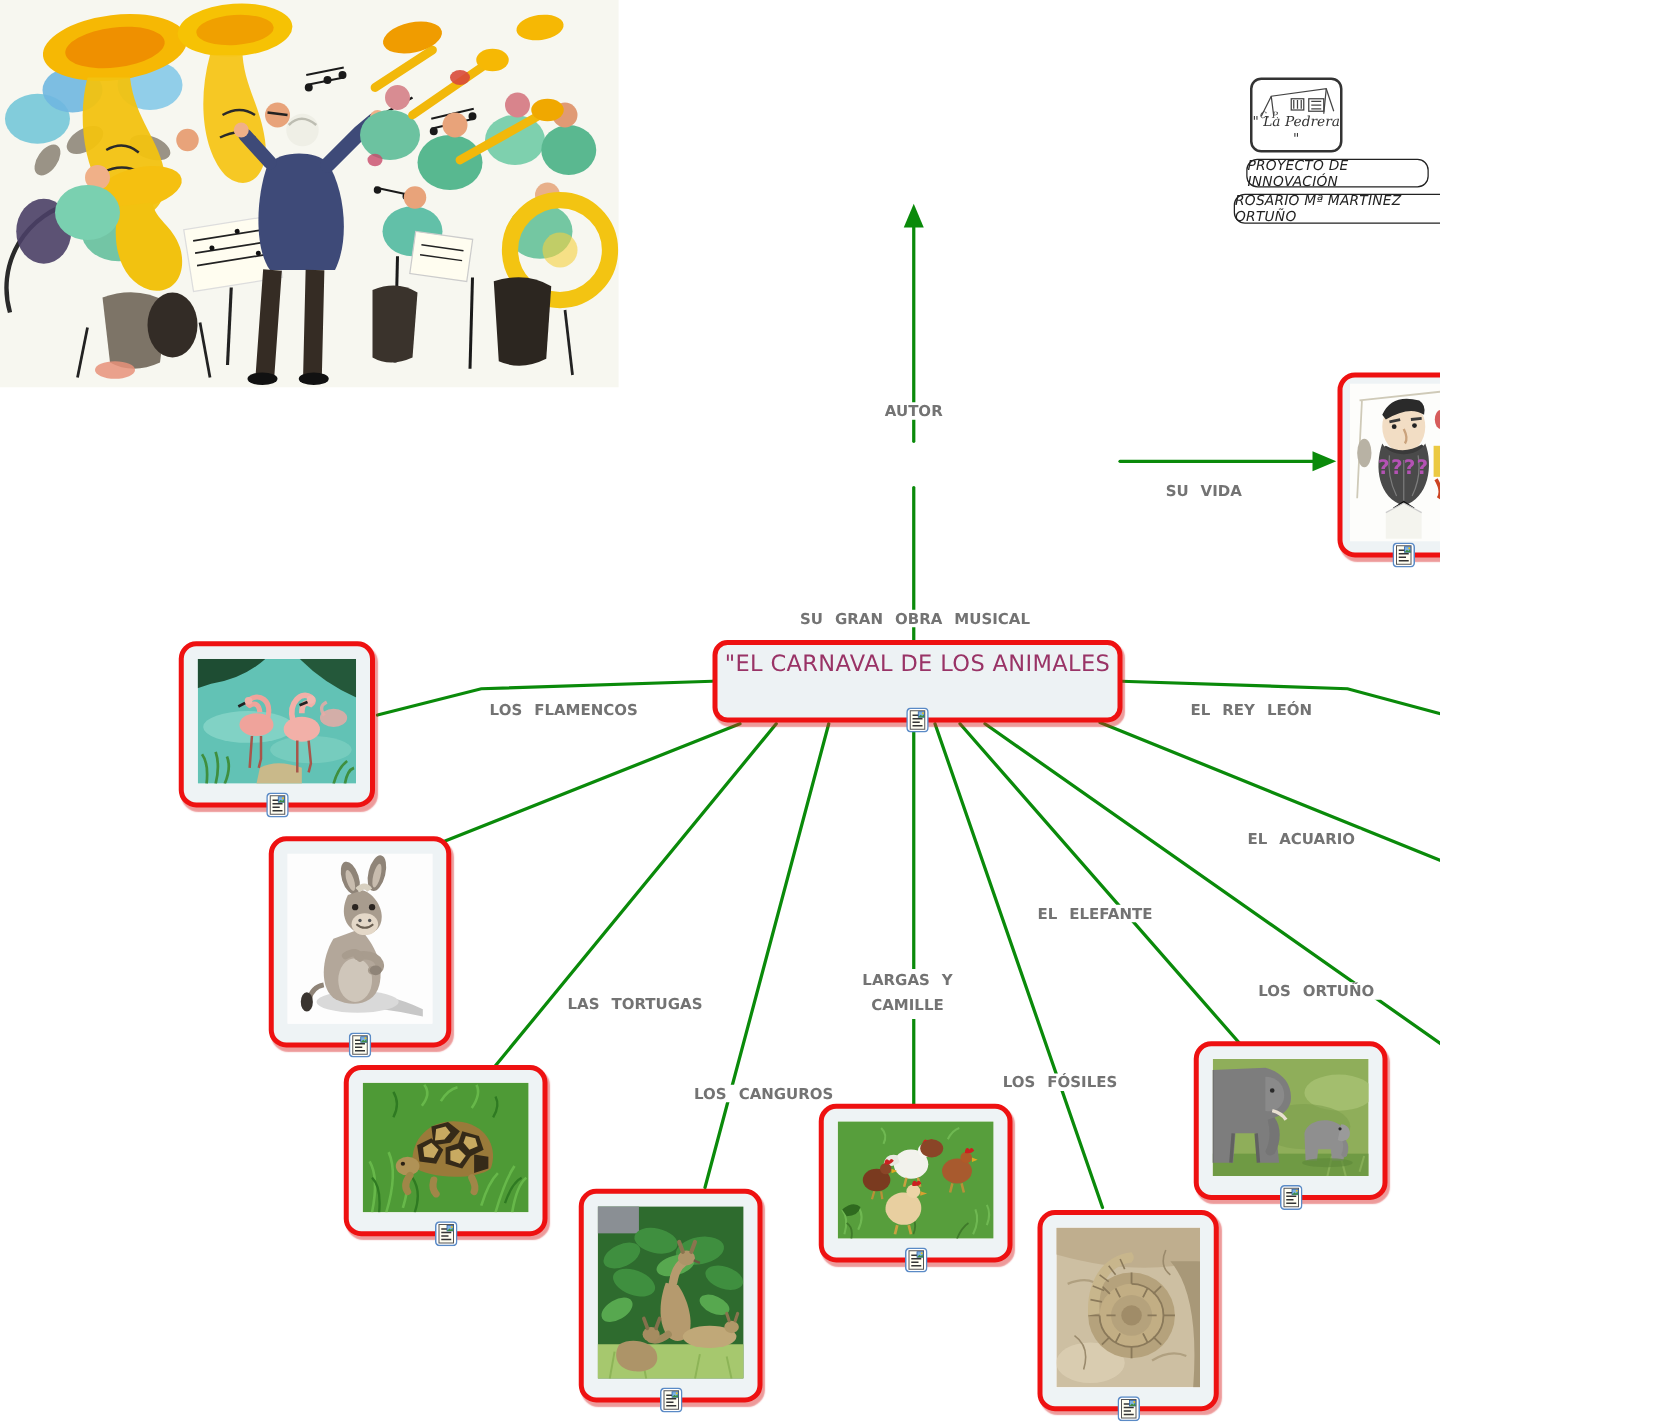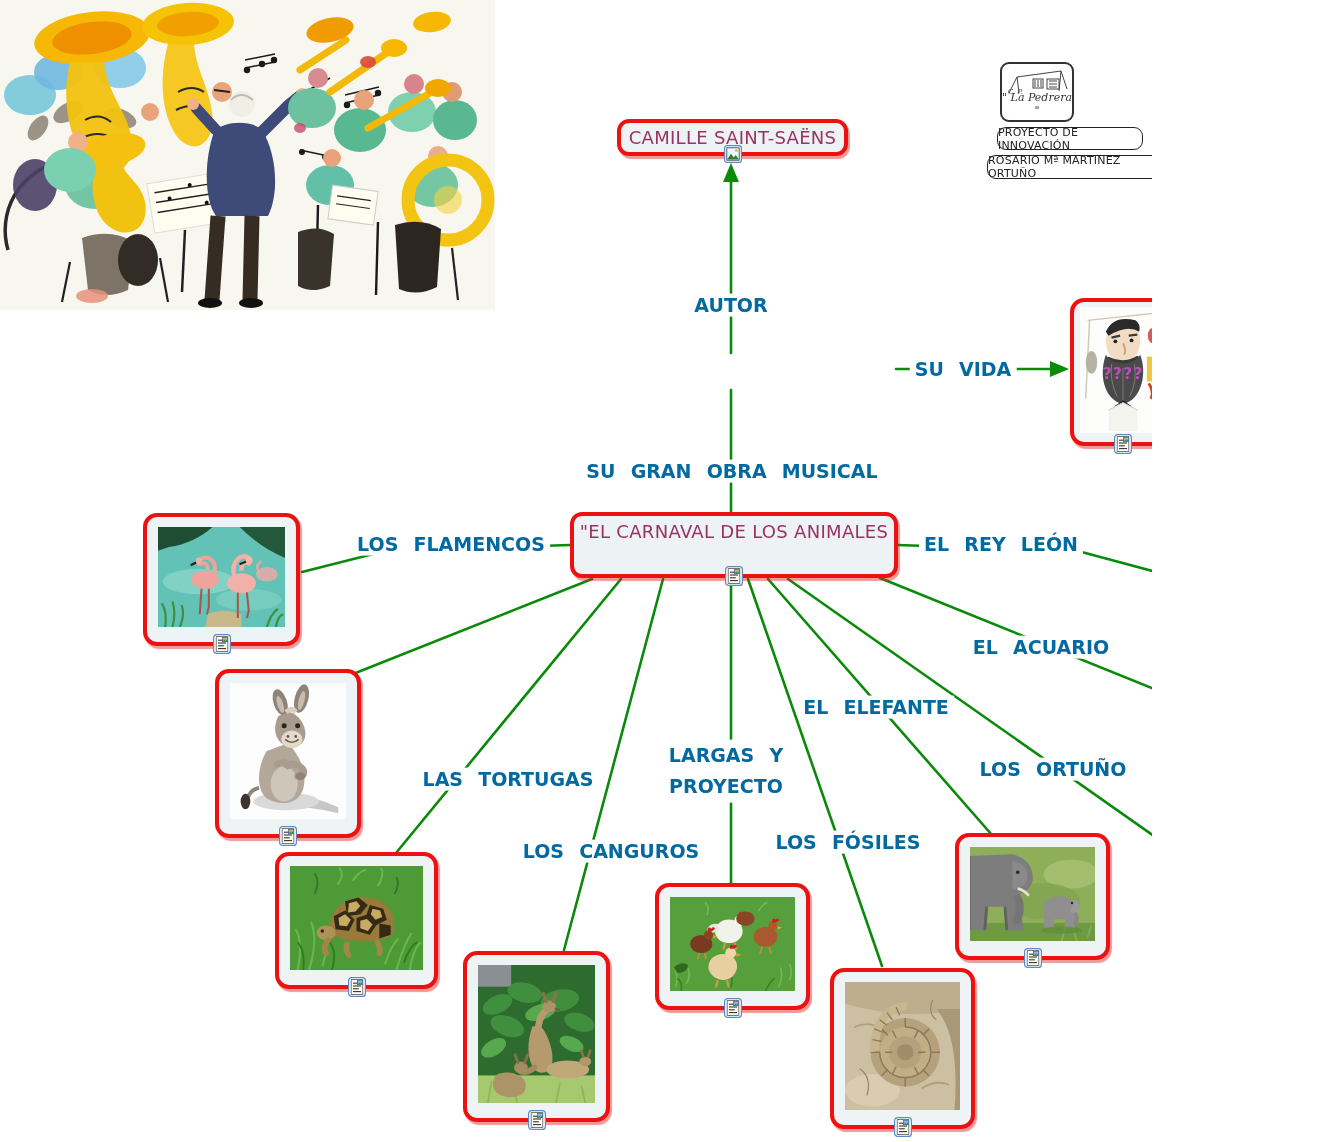--- a/index.html
+++ b/index.html
@@ -20,29 +20,29 @@
          box-shadow:2px 3px 1px rgba(215,30,30,.45);}
   .inode .photo{position:absolute;left:11px;right:11px;top:10px;bottom:15px;
                 background:#fff;overflow:hidden;}
   .inode .photo svg{display:block;width:100%;height:100%;}
 
   
   .res{position:absolute;left:50%;bottom:-12px;transform:translateX(-50%);
        width:18px;height:20px;}
 
   
-  .lbl{position:absolute;transform:translate(-50%,-50%);color:#0369a1;
-       font-weight:bold;font-size:19px;word-spacing:.45em;background:#fff;
-       padding:0 5px;white-space:nowrap;line-height:1.2;}
+  .lbl{position:absolute;transform:translate(-50%,-50%);color:#737373;
+       font-weight:bold;font-size:12px;word-spacing:.45em;background:#fff;
+       padding:0 5px;white-space:nowrap;line-height:1.2;margin-top:24px;}
   .lbl.two{white-space:pre;text-align:center;line-height:1.65;}
 
   
   .pill{position:absolute;box-sizing:border-box;border:1.6px solid #222;
         border-radius:9px;background:#fff;display:flex;align-items:center;
-        justify-content:center;font-size:11px;color:#222;letter-spacing:.2px;}
+        justify-content:center;font-size:11px;color:#222;letter-spacing:.2px;font-style:italic;}
   #logo{position:absolute;left:1000px;top:62px;width:74px;height:60px;
         box-sizing:border-box;border:2px solid #333;border-radius:9px;background:#fff;}
   #logo .cp{position:absolute;left:6px;top:24px;font-size:7px;color:#444;
             font-family:"DejaVu Serif","Liberation Serif",serif;font-style:italic;}
   #logo .lname{position:absolute;left:0;right:0;bottom:3px;text-align:center;
                font-size:11px;color:#333;font-family:"DejaVu Serif","Liberation Serif",serif;
                font-style:italic;}
   
   #qqqq{position:absolute;left:50%;top:62px;transform:translateX(-50%);
         color:#b452b4;font-weight:bold;font-size:16px;letter-spacing:1px;}
@@ -237,26 +237,20 @@
           <line x1="46" y1="20" x2="54" y2="20"></line>
       </g>
     </svg>
     <span class="cp">C. P.</span>
     <div class="lname">" La Pedrera "</div>
   </div>
 
   <div class="pill" style="left:997px;top:127px;width:146px;height:23px">PROYECTO DE INNOVACIÓN</div>
   <div class="pill" style="left:987px;top:155px;width:174px;height:24px">ROSARIO Mª MARTINEZ ORTUÑO</div>
 
-  <div class="cnode" style="left:617px;top:119px;width:231px;height:37px">
-    <span>CAMILLE SAINT-SAËNS</span>
-    <svg class="res">
-        <use href="#sym-img"></use>
-      </svg>
-  </div>
 
 
   <div class="cnode topalign" style="left:570px;top:512px;width:328px;height:66px">
     <span>"EL CARNAVAL DE LOS ANIMALES</span>
     <svg class="res">
         <use href="#sym-doc"></use>
       </svg>
   </div>
 
   <div class="inode" style="left:1070px;top:298px;width:106px;height:148px">
@@ -296,21 +290,21 @@
   </div>
 
   <div class="lbl" style="left:731px;top:305px">AUTOR</div>
   <div class="lbl" style="left:963px;top:369px">SU VIDA</div>
   <div class="lbl" style="left:732px;top:471px">SU GRAN OBRA MUSICAL</div>
   <div class="lbl" style="left:451px;top:544px">LOS FLAMENCOS</div>
   <div class="lbl" style="left:1001px;top:544px">EL REY LEÓN</div>
   <div class="lbl" style="left:1041px;top:647px">EL ACUARIO</div>
   <div class="lbl" style="left:876px;top:707px">EL ELEFANTE</div>
   <div class="lbl" style="left:508px;top:779px">LAS TORTUGAS</div>
-  <div class="lbl two" style="left:726px;top:771px"><span>LARGAS Y</span><br><span>PROYECTO</span></div>
+  <div class="lbl two" style="left:726px;top:771px"><span>LARGAS Y</span><br><span>CAMILLE</span></div>
   <div class="lbl" style="left:1053px;top:769px">LOS ORTUÑO</div>
   <div class="lbl" style="left:611px;top:851px">LOS CANGUROS</div>
   <div class="lbl" style="left:848px;top:842px">LOS FÓSILES</div>
 
   <div class="inode" style="left:143px;top:513px;width:157px;height:133px">
     <div class="photo">
       <svg viewBox="0 0 140 110" preserveAspectRatio="none">
         <rect width="140" height="110" fill="#62c2b5"></rect>
         <ellipse cx="45" cy="60" rx="40" ry="14" fill="#8fd8cc" opacity=".7"></ellipse>
         <ellipse cx="100" cy="80" rx="36" ry="12" fill="#7fd0c2" opacity=".7"></ellipse>

